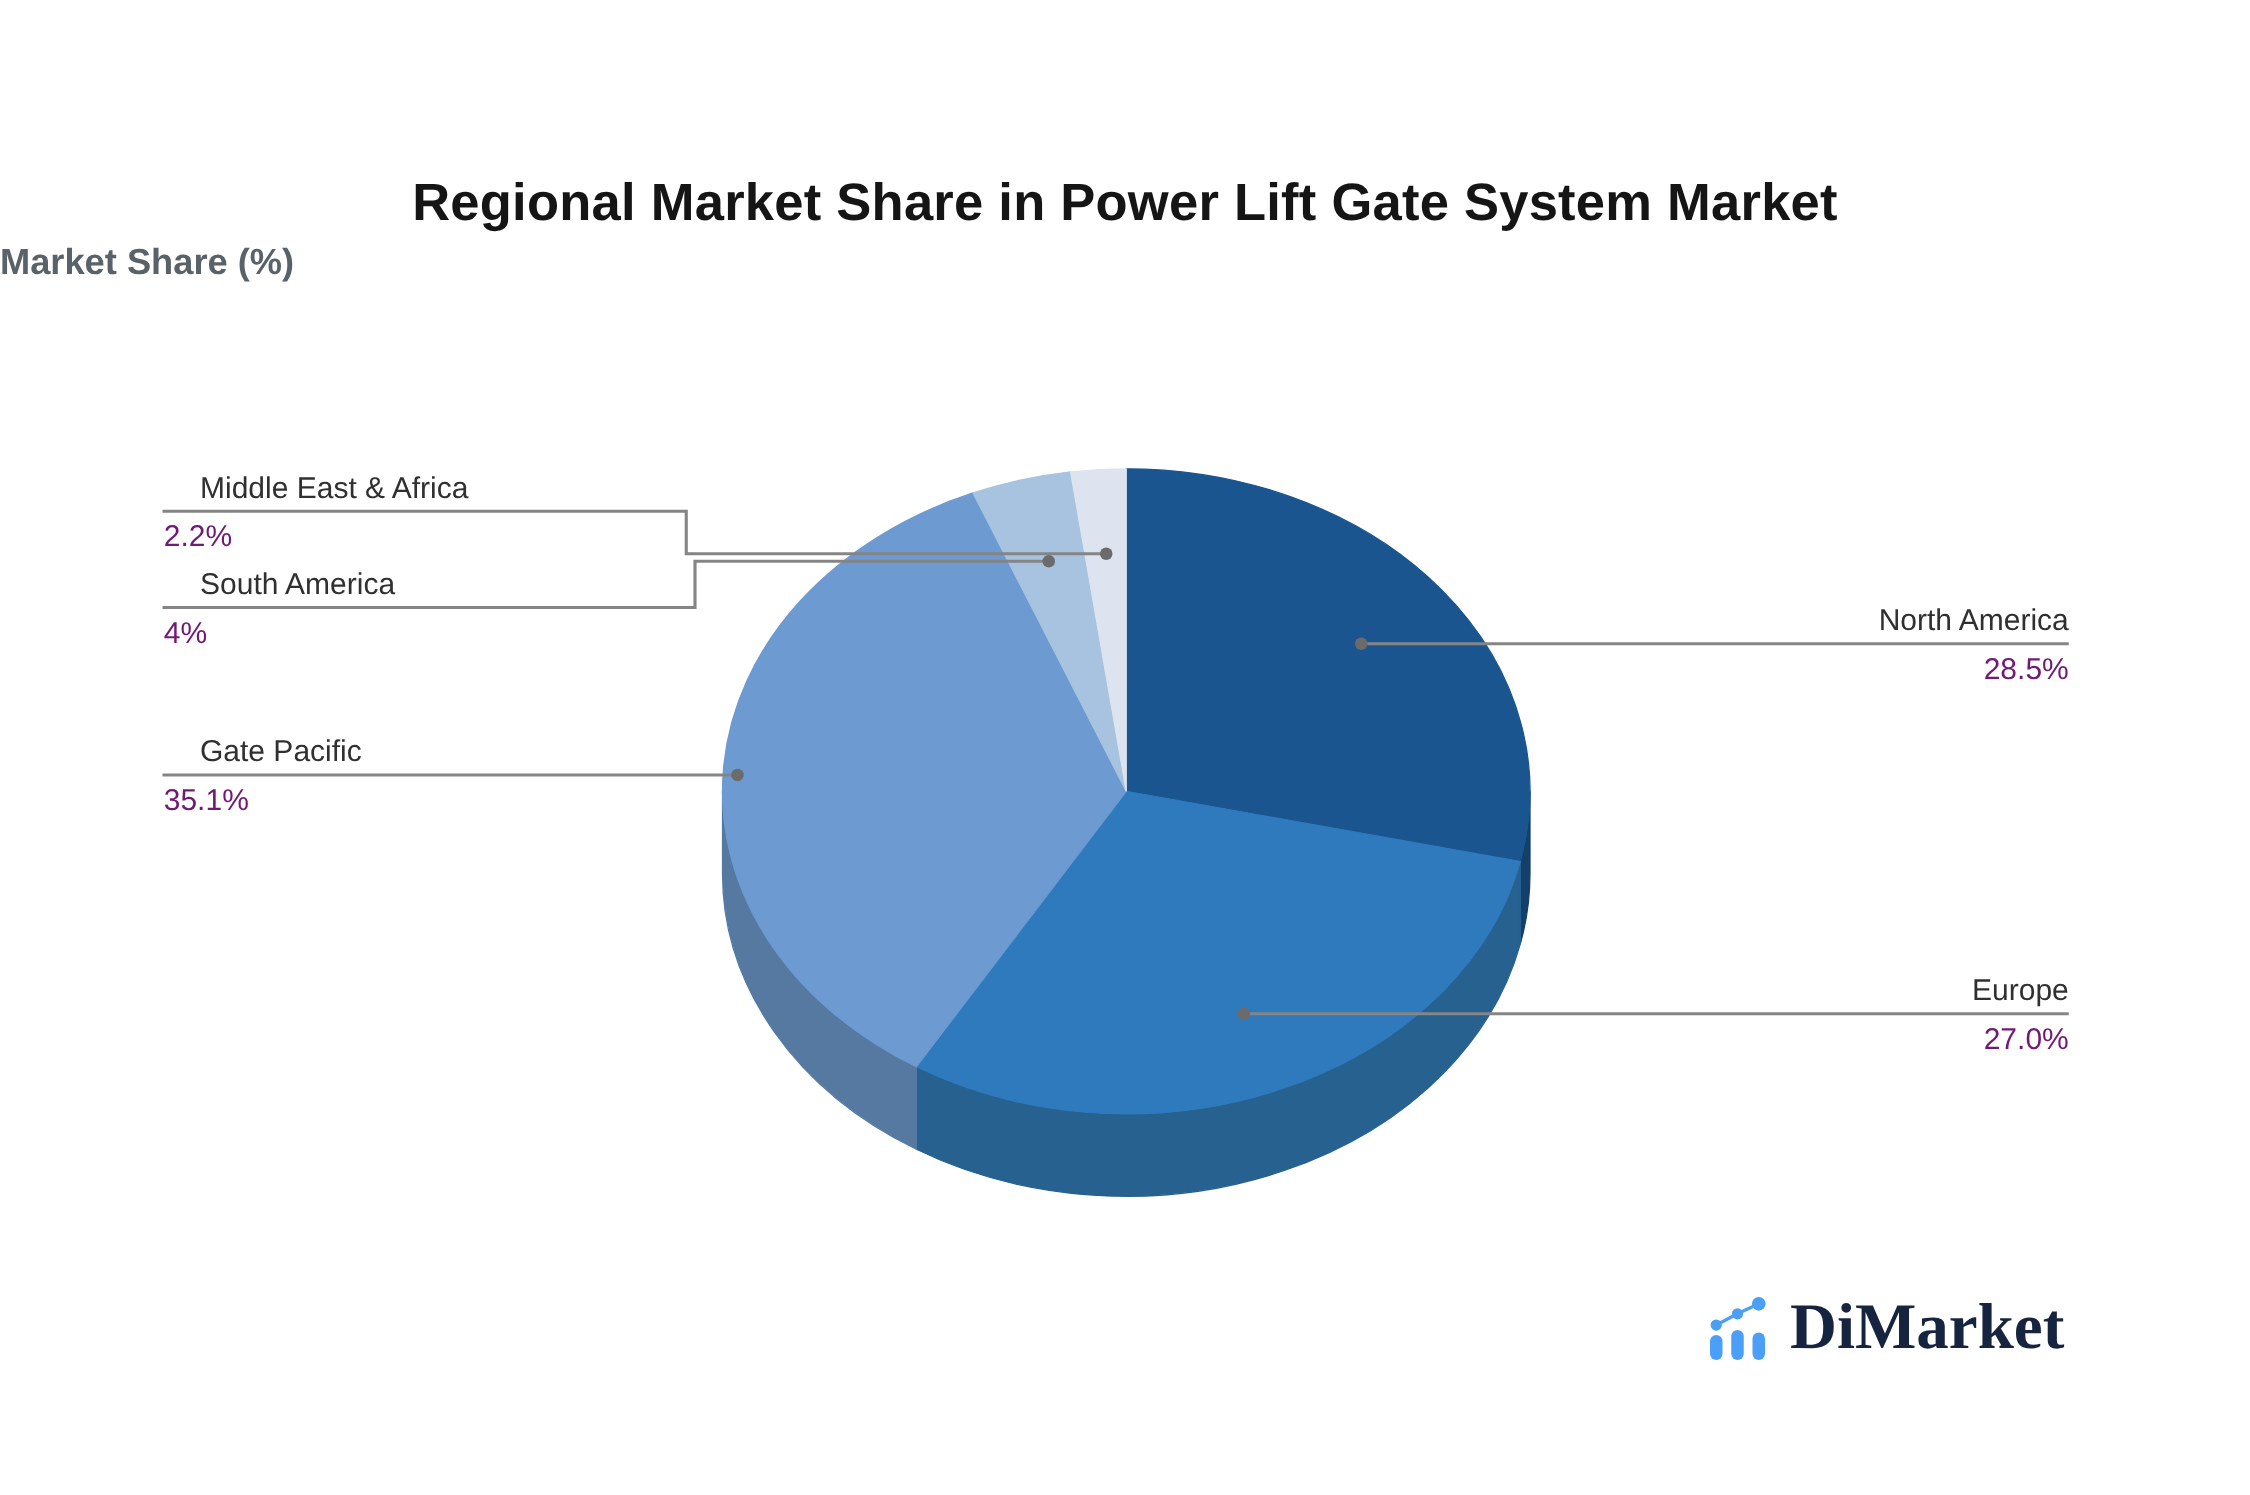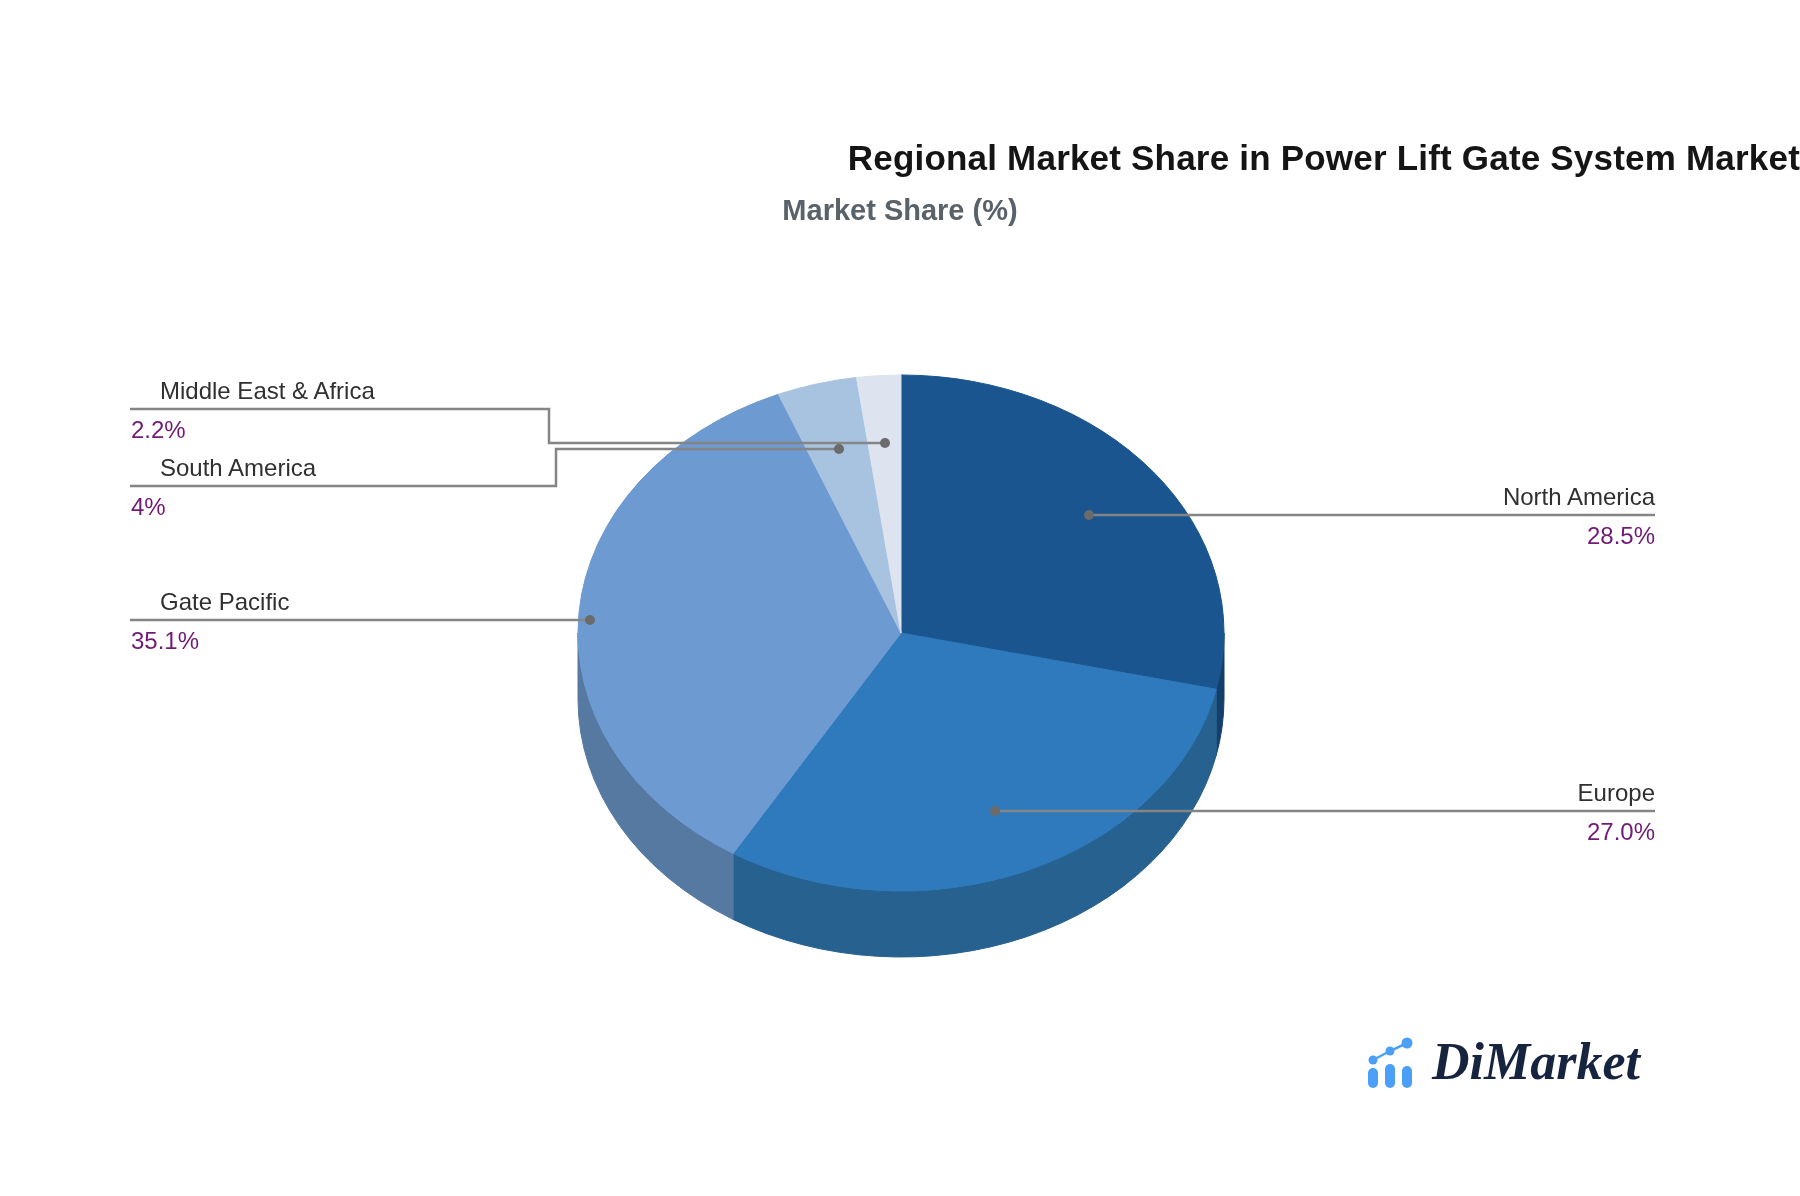--- a/index.html
+++ b/index.html
@@ -1,27 +1,27 @@
 <!DOCTYPE html>
 <html><head>
 <meta charset="utf-8">
 <style>
   html,body{margin:0;padding:0;background:#ffffff;}
   body{width:1800px;height:1196px;position:relative;overflow:hidden;
        font-family:"Liberation Sans",sans-serif;}
-  .title{position:absolute;left:0;top:138px;width:100%;text-align:right;
-         font-size:35px;font-weight:bold;color:#151515;letter-spacing:.2px;}
-  .subtitle{position:absolute;left:0;top:194px;width:100%;text-align:center;
+  .title{position:absolute;left:0;top:138px;width:100%;text-align:center;
+         font-size:42px;font-weight:bold;color:#151515;letter-spacing:.2px;}
+  .subtitle{position:absolute;left:0;top:194px;width:100%;text-align:left;
          font-size:29px;font-weight:bold;color:#596169;}
   #chart-svg{position:absolute;left:0;top:0;}
   .slice-name,.slice-value{position:absolute;font-size:24px;line-height:30px;white-space:nowrap;}
   .slice-name{color:#303030;margin-left:30px;}
   .slice-value{color:#701a75;}
   .right{text-align:left;}
-  .logo{position:absolute;left:1366px;top:1034px;display:flex;align-items:flex-end;gap:14px;font-style:italic;}
+  .logo{position:absolute;left:1366px;top:1034px;display:flex;align-items:flex-end;gap:14px;}
   .logo-text{font-family:"Liberation Serif",serif;font-weight:bold;font-size:52px;
          color:#16243f;line-height:56px;}
 </style>
 </head>
 <body>
 
 <div class="title">Regional Market Share in Power Lift Gate System Market</div>
 <div class="subtitle">Market Share (%)</div>
 
 <svg id="chart-svg" width="1800" height="1196" viewBox="0 0 1800 1196">

